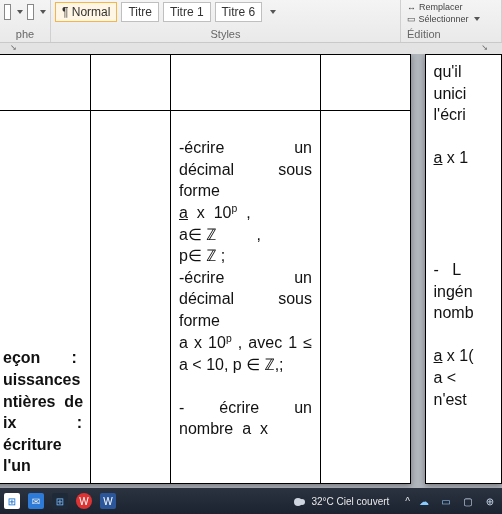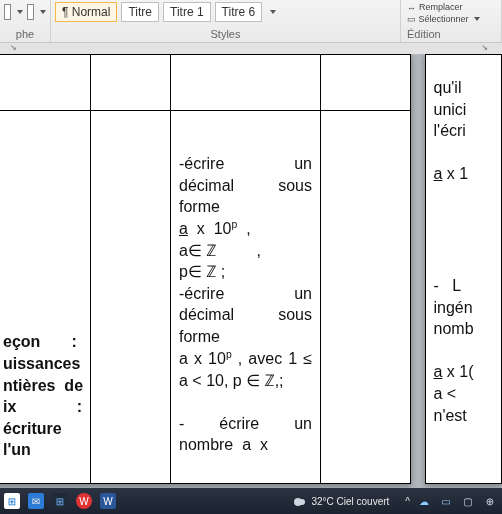--- a/index.html
+++ b/index.html
@@ -17,21 +17,21 @@
   .ribbon .edit-grp div{white-space:nowrap;display:flex;align-items:center;gap:3px;}
   .ribbon .pdf{flex-direction:column;align-items:center;justify-content:center;gap:0;padding:2px 8px;}
   .dlg-launch{font-size:8px;color:#666;text-align:right;padding-right:4px;}
   .subbar{display:flex;justify-content:space-between;font-size:9px;color:#555;background:#e3e3e3;height:12px;padding:0 10px;border-bottom:1px solid #bbb;}
   
   .desk{position:absolute;top:54px;bottom:26px;left:0;right:0;background:#b2b6bd;display:flex;gap:14px;align-items:flex-start;overflow:hidden;}
   .page{background:#fff;box-shadow:0 2px 6px rgba(0,0,0,.35);}
   .pageA{width:430px;height:430px;margin-left:-6px;}
   .pageB{width:80px;height:430px;}
   table.doc{border-collapse:collapse;width:100%;height:100%;table-layout:fixed;}
-  table.doc td{border:1.5px solid #000;vertical-align:top;padding:22px 8px;font-family:Arial,sans-serif;font-size:16px;color:#111;line-height:1.35;}
+  table.doc td{border:1.5px solid #000;vertical-align:top;padding:6px 8px;font-family:Arial,sans-serif;font-size:16px;color:#111;line-height:1.35;}
   .pageA .c1{width:96px;}
   .pageA .c2{width:80px;}
   .pageA .c3{width:150px;}
   .pageA .c4{width:auto;}
   .bottom-cell{font-weight:bold;}
   .just{text-align:justify;text-justify:inter-word;margin-top:20px;}
   .u{text-decoration:underline;}
   .dstroke{font-family:"Cambria Math","Segoe UI Symbol",serif;}
   .sup{font-size:.65em;vertical-align:super;}
   

